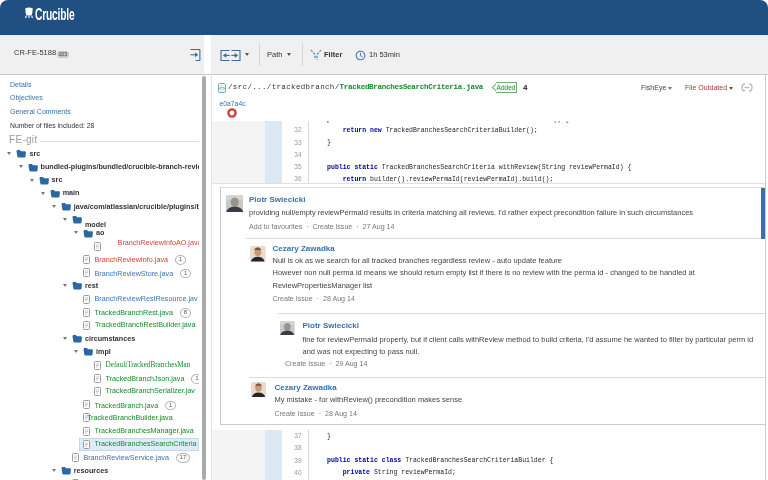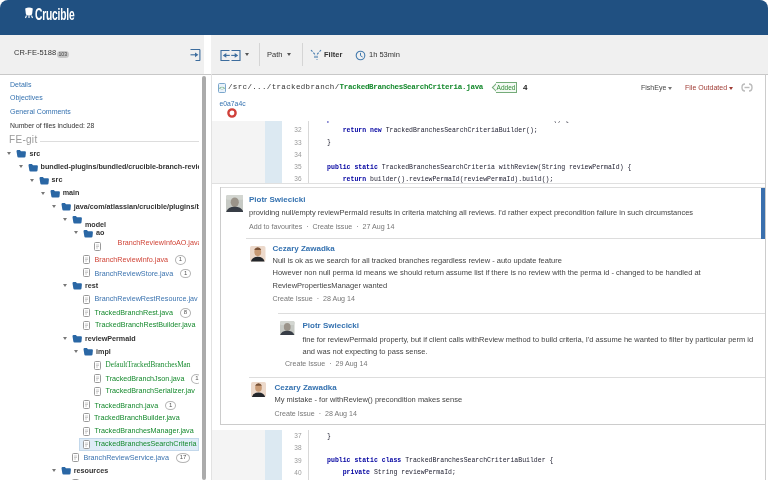--- a/index.html
+++ b/index.html
@@ -180,21 +180,21 @@
         <path d="M2 3 h3 M2 4.5 h3 M2 6 h2" stroke="#b5b5b5" stroke-width="0.7"></path>
       </svg>
     </div>
 <div class="abs tree-t" style="left:95px;top:321.4px;color:#14892c;">TrackedBranchRestBuilder.java</div>
 <div class="abs caret" style="left:62.9px;top:337.0px;"></div>
 <div class="abs" style="left:71.9px;top:334.2px;">
       <svg width="10" height="9" viewBox="0 0 10 9">
         <path d="M0.5 2.2 q0-1.2 1.2-1.2 h2.2 l1.1 1.3 h3.8 q1.2 0 1.1 1.2 l-0.4 3.9 q-0.1 1.1-1.3 1.1 h-5.6 q-1.2 0-1.3-1.2 z" fill="#2a67a5"></path>
       </svg>
     </div>
-<div class="abs tree-t" style="left:84.9px;top:334.6px;color:#333;font-weight:bold;">reviewPermaId</div>
+<div class="abs tree-t" style="left:84.9px;top:334.6px;color:#333;font-weight:bold;">circumstances</div>
 <div class="abs caret" style="left:74.0px;top:350.2px;"></div>
 <div class="abs" style="left:83.0px;top:347.4px;">
       <svg width="10" height="9" viewBox="0 0 10 9">
         <path d="M0.5 2.2 q0-1.2 1.2-1.2 h2.2 l1.1 1.3 h3.8 q1.2 0 1.1 1.2 l-0.4 3.9 q-0.1 1.1-1.3 1.1 h-5.6 q-1.2 0-1.3-1.2 z" fill="#2a67a5"></path>
       </svg>
     </div>
 <div class="abs tree-t" style="left:96.0px;top:347.8px;color:#333;font-weight:bold;">impl</div>
 <div class="abs" style="left:94.1px;top:360.6px;">
       <svg width="7" height="9" viewBox="0 0 7 9">
         <rect x="0.5" y="0.5" width="6" height="8" rx="1" fill="#fff" stroke="#9a9a9a"></rect>
@@ -222,21 +222,21 @@
         <path d="M2 3 h3 M2 4.5 h3 M2 6 h2" stroke="#b5b5b5" stroke-width="0.7"></path>
       </svg>
     </div>
 <div class="abs tree-t" style="left:94.5px;top:400.6px;color:#14892c;">TrackedBranch.java<span class="badge">1</span></div>
 <div class="abs" style="left:83.0px;top:413.4px;">
       <svg width="7" height="9" viewBox="0 0 7 9">
         <rect x="0.5" y="0.5" width="6" height="8" rx="1" fill="#fff" stroke="#9a9a9a"></rect>
         <path d="M2 3 h3 M2 4.5 h3 M2 6 h2" stroke="#b5b5b5" stroke-width="0.7"></path>
       </svg>
     </div>
-<div class="abs tree-t" style="left:94px;top:413.8px;color:#14892c;">TrackedBranchBuilder.java</div>
+<div class="abs tree-t" style="left:87px;top:413.8px;color:#14892c;">TrackedBranchBuilder.java</div>
 <div class="abs" style="left:83.0px;top:426.6px;">
       <svg width="7" height="9" viewBox="0 0 7 9">
         <rect x="0.5" y="0.5" width="6" height="8" rx="1" fill="#fff" stroke="#9a9a9a"></rect>
         <path d="M2 3 h3 M2 4.5 h3 M2 6 h2" stroke="#b5b5b5" stroke-width="0.7"></path>
       </svg>
     </div>
 <div class="abs tree-t" style="left:94.5px;top:427.0px;color:#14892c;">TrackedBranchesManager.java</div>
 <div class="abs" style="left:83.0px;top:439.8px;">
       <svg width="7" height="9" viewBox="0 0 7 9">
         <rect x="0.5" y="0.5" width="6" height="8" rx="1" fill="#fff" stroke="#9a9a9a"></rect>
@@ -320,32 +320,32 @@
 <div class="abs cbody" style="left:249px;top:208px;">providing null/empty reviewPermaId results in criteria matching all reviews. I'd rather expect precondition failure in such circumstances</div>
 <div class="abs cfoot" style="left:249px;top:223px;">Add to favourites &nbsp;·&nbsp; Create issue &nbsp;·&nbsp; 27 Aug 14</div>
 <svg class="abs" style="left:250px;top:246px" width="15.5" height="15.5" viewBox="0 0 18 18">
     <rect width="18" height="18" rx="2" fill="#ecd9cb"></rect>
     <ellipse cx="9" cy="7" rx="4" ry="4.8" fill="#c89a74"></ellipse>
     <path d="M5 4.5 q1-3 4-3 q3 0 4 3 z" fill="#7a5236"></path>
     <path d="M1 18 q1.5-5.5 8-5.5 q6.5 0 8 5.5 z" fill="#23262b"></path>
   </svg>
 <div class="abs cname" style="left:272.5px;top:243.5px;">Cezary Zawadka</div>
 <div class="abs cbody" style="left:272.5px;top:255.5px;">Null is ok as we search for all tracked branches regardless review - auto update feature</div>
-<div class="abs cbody" style="left:272.5px;top:268px;">However non null perma id means we should return assume list if there is no review with the perma id - changed to be handled at</div>
-<div class="abs cbody" style="left:272.5px;top:280.5px;">ReviewPropertiesManager wanted</div>
+<div class="abs cbody" style="left:272.5px;top:268px;">However non null perma id means we should return empty list if there is no review with the perma id - changed to be handled at</div>
+<div class="abs cbody" style="left:272.5px;top:280.5px;">ReviewPropertiesManager list</div>
 <div class="abs cfoot" style="left:272.5px;top:295px;">Create Issue &nbsp;·&nbsp; 28 Aug 14</div>
 <svg class="abs" style="left:280px;top:320.5px" width="14.5" height="14.5" viewBox="0 0 18 18">
     <rect width="18" height="18" rx="2" fill="#c6c9c4"></rect>
     <rect width="18" height="5" rx="2" fill="#d3d6d1"></rect>
     <ellipse cx="9" cy="7.5" rx="4.2" ry="5" fill="#9b948a"></ellipse>
     <path d="M0 18 q1.5-6 9-6 q7.5 0 9 6 z" fill="#383d46"></path>
   </svg>
 <div class="abs cname" style="left:302.5px;top:321.3px;">Piotr Swiecicki</div>
 <div class="abs cbody" style="left:302.5px;top:334.5px;">fine for reviewPermaId property, but if client calls withReview method to build criteria, I'd assume he wanted to filter by particular perm id</div>
-<div class="abs cbody" style="left:302.5px;top:347px;">and was not expecting to pass sense.</div>
+<div class="abs cbody" style="left:302.5px;top:347px;">and was not expecting to pass null.</div>
 <div class="abs cfoot" style="left:285px;top:359.5px;">Create Issue &nbsp;·&nbsp; 29 Aug 14</div>
 <svg class="abs" style="left:250.5px;top:382px" width="15" height="15" viewBox="0 0 18 18">
     <rect width="18" height="18" rx="2" fill="#ecd9cb"></rect>
     <ellipse cx="9" cy="7" rx="4" ry="4.8" fill="#c89a74"></ellipse>
     <path d="M5 4.5 q1-3 4-3 q3 0 4 3 z" fill="#7a5236"></path>
     <path d="M1 18 q1.5-5.5 8-5.5 q6.5 0 8 5.5 z" fill="#23262b"></path>
   </svg>
 <div class="abs cname" style="left:274.5px;top:382.9px;">Cezary Zawadka</div>
 <div class="abs cbody" style="left:274.5px;top:395px;">My mistake - for withReview() precondition makes sense</div>
 <div class="abs cfoot" style="left:274.5px;top:409.9px;">Create Issue &nbsp;·&nbsp; 28 Aug 14</div>

